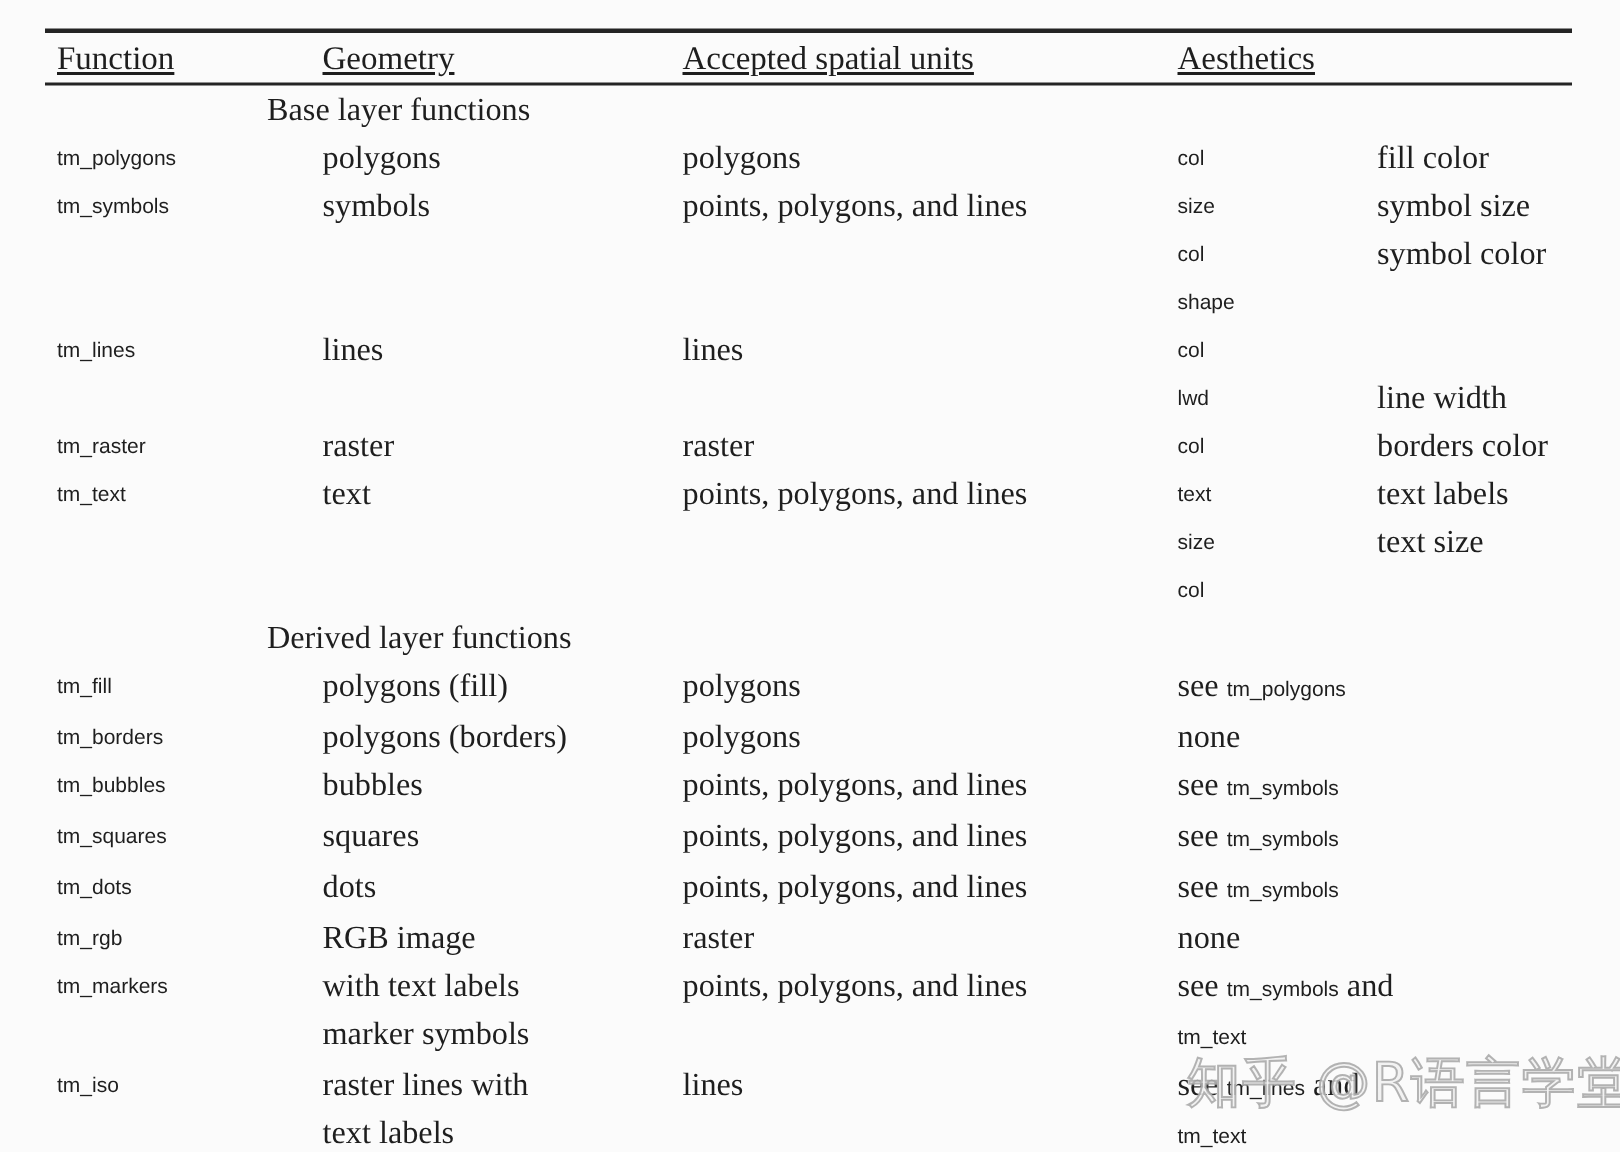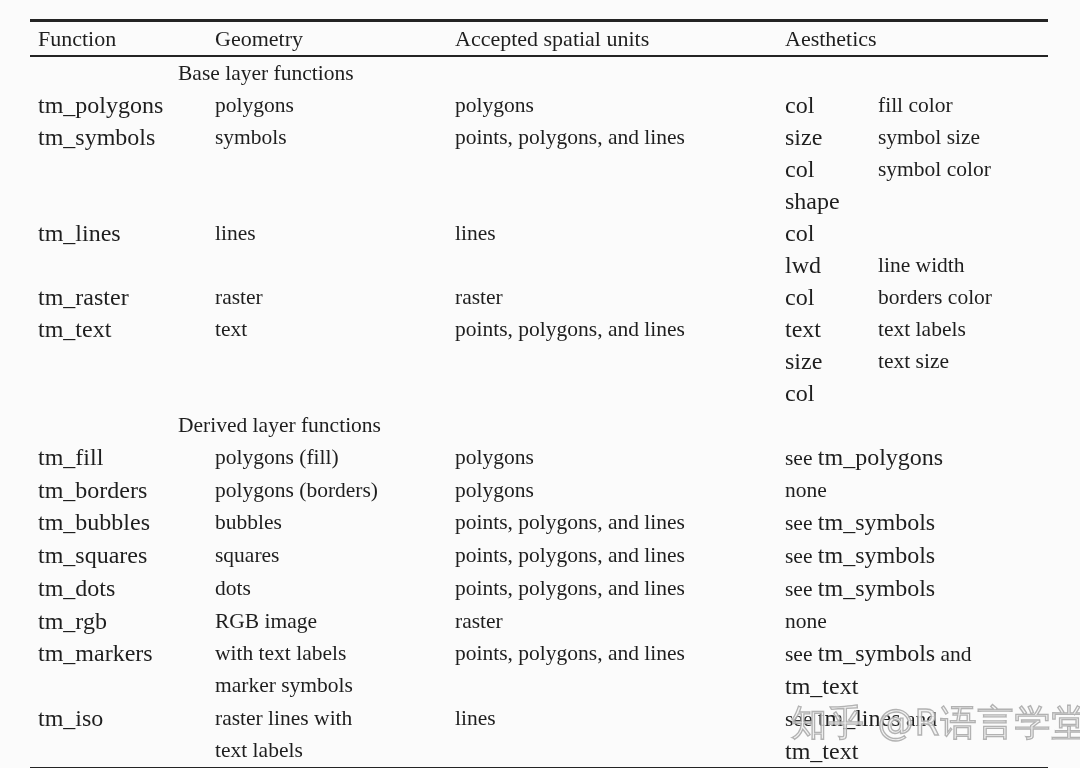--- a/index.html
+++ b/index.html
@@ -19,33 +19,34 @@
   .toprule   { border-top: 3px solid #242424; height: 0; }
   .midrule   { border-top: 2px solid #242424; height: 0; }
   .botrule   { border-top: 2px solid #242424; height: 0; }
   .hrow, .row {
     display: grid;
     grid-template-columns: 177px 240px 330px 1fr;
     padding-left: 8px;
     box-sizing: border-box;
   }
   .hrow { line-height: 33px; font-size: 22px; }
-  .hcell { white-space: nowrap; }
+  .hcell { white-space: nowrap; text-decoration: underline; }
   .line, .aespair, .sectitle { line-height: 32px; font-size: 21.5px; }
   .mono {
-    font-family: Liberation Serif, serif;
-    font-size: 24px;
+    font-family: Liberation Sans, sans-serif;
+    font-size: 14px;
   }
   .sectitle {
     padding-left: 148px;
     white-space: nowrap;
   }
   .aespair {
     display: grid;
     grid-template-columns: 93px 1fr;
+    gap: 40px;
   }
   .cell { align-self: start; }
   .nowrap { white-space: nowrap; }
   .watermark {
     position: absolute;
     left: 791px; top: 699px;
     font-family: "DejaVu Sans", "Liberation Sans", sans-serif;
     font-size: 36px;
     line-height: 48px;
     letter-spacing: 1px;

